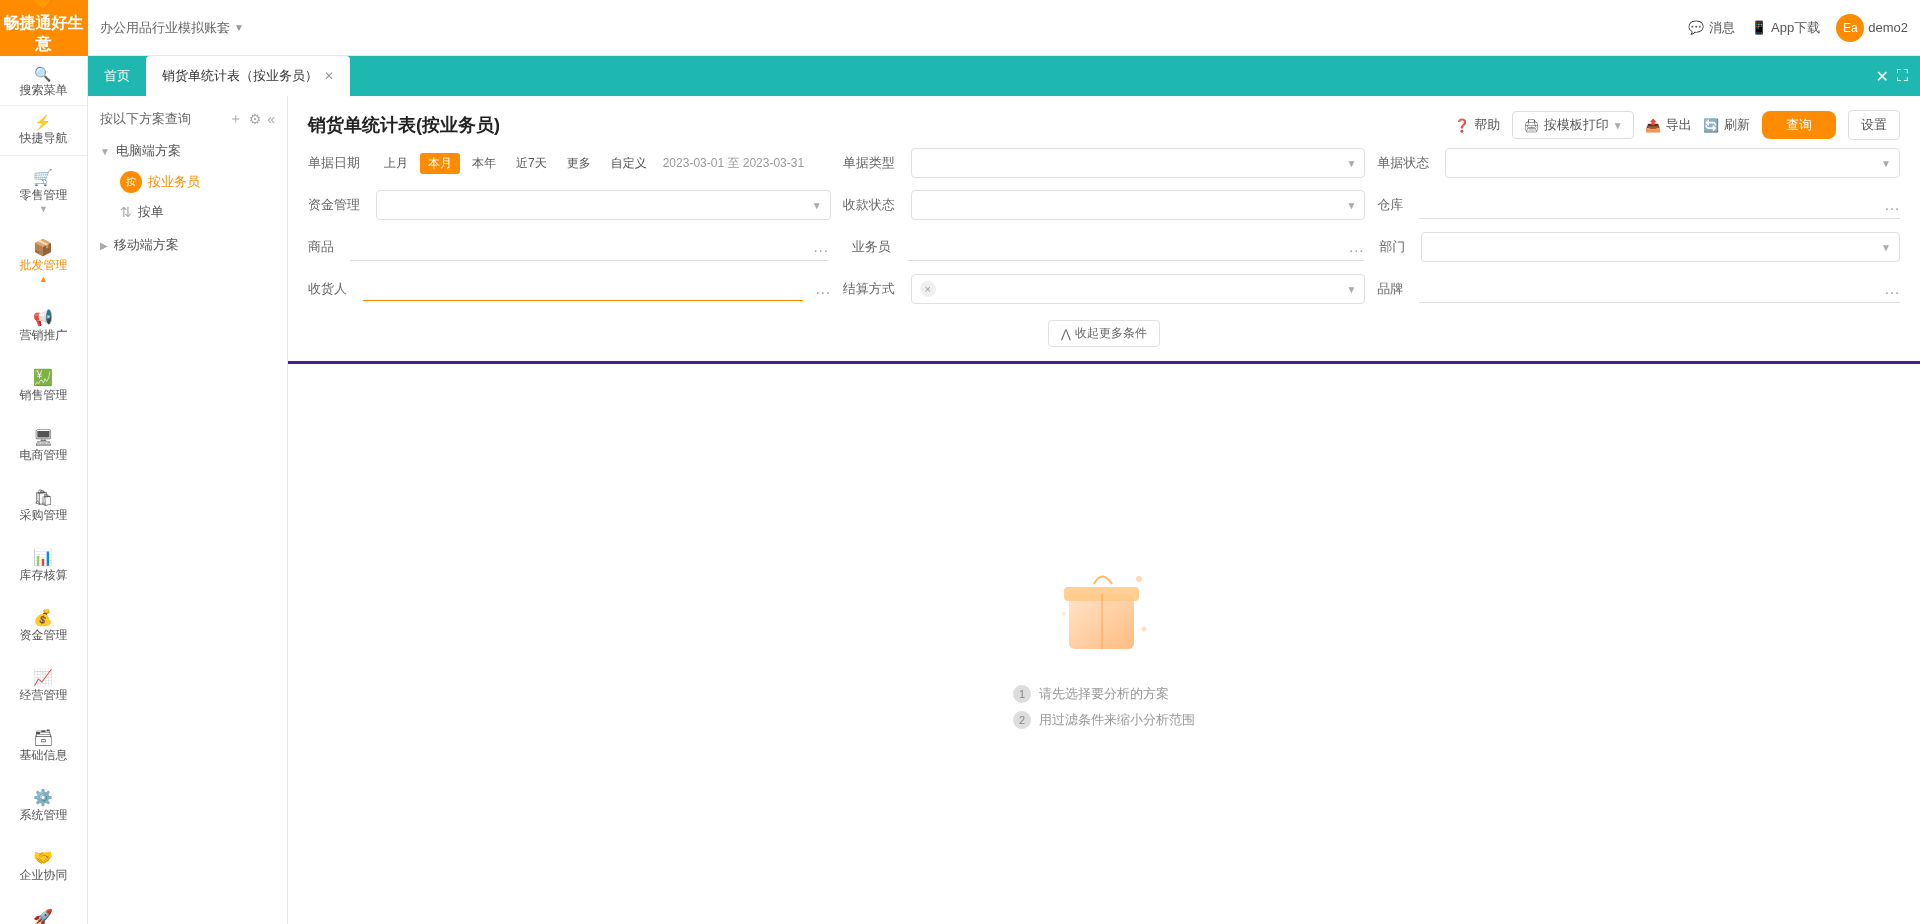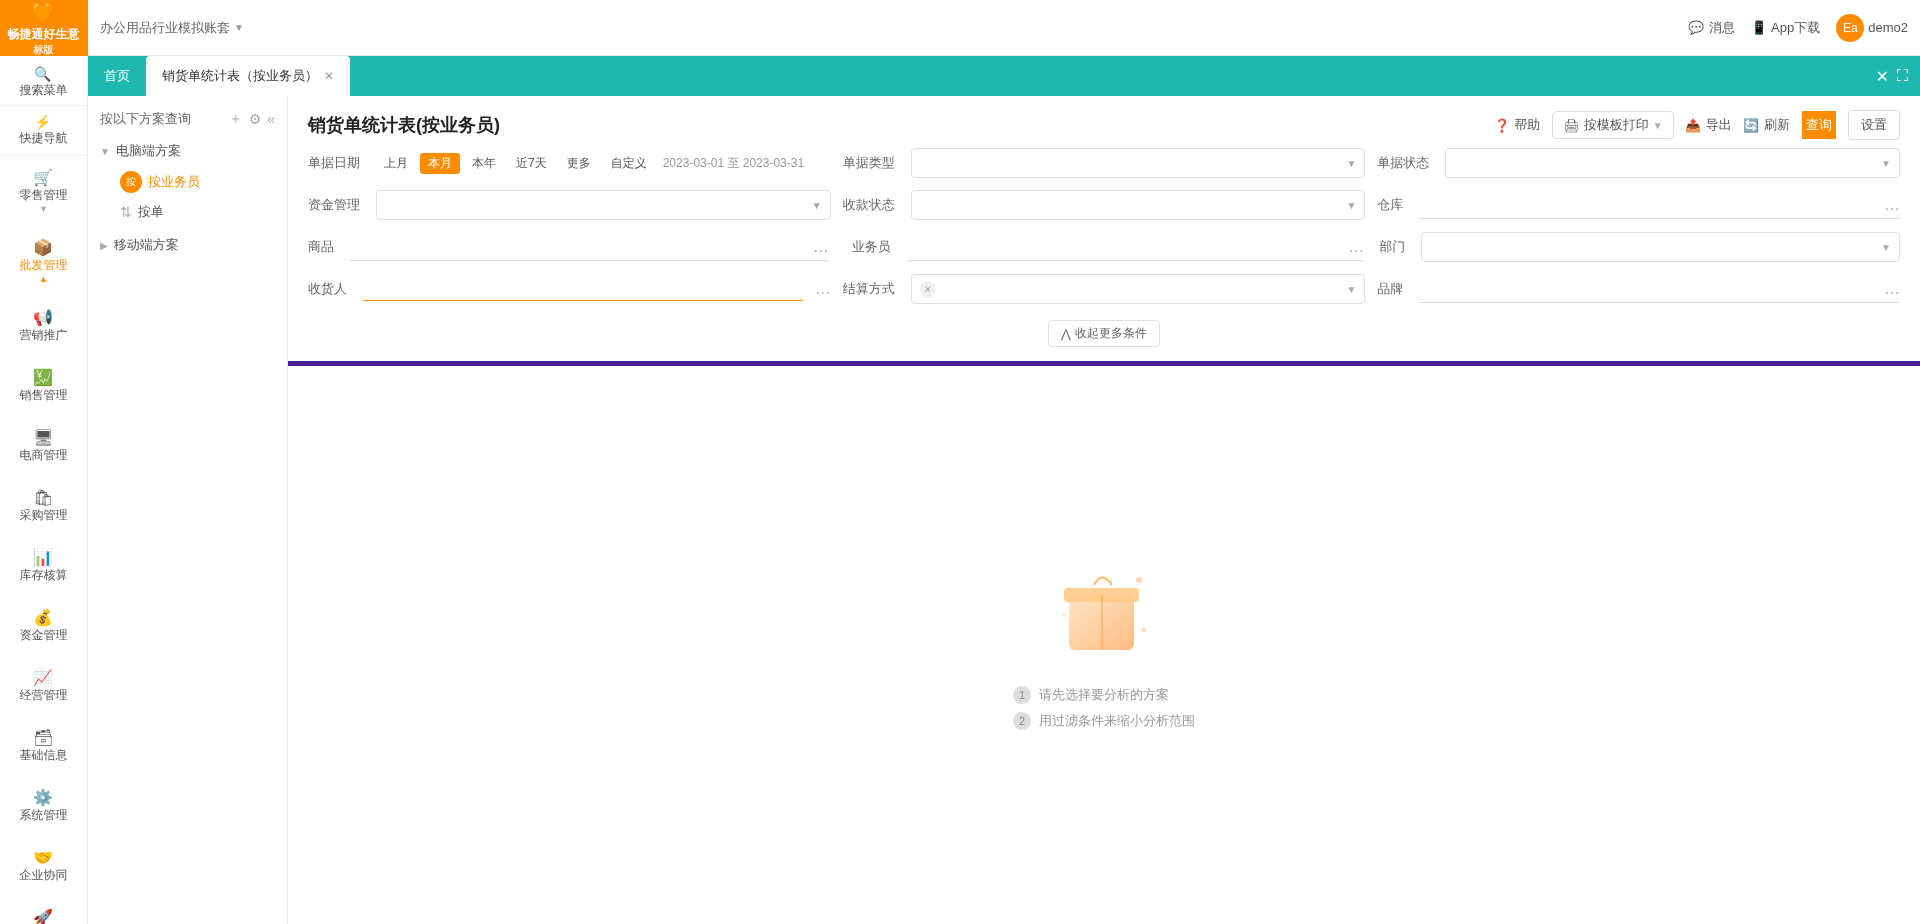--- a/index.html
+++ b/index.html
@@ -48,26 +48,26 @@
     .tree-child { padding: 5px 12px; display: flex; align-items: center; gap: 6px; font-size: 13px; color: #555; cursor: pointer; }
     .tree-child.active { color: #ff8c00; }
     .orange-circle { width: 22px; height: 22px; border-radius: 50%; background: #ff8c00; display: flex; align-items: center; justify-content: center; color: #fff; font-size: 11px; flex-shrink: 0; }
 
     
     .right-panel { flex: 1; display: flex; flex-direction: column; overflow: hidden; background: #fff; }
     .right-panel-header { padding: 14px 20px 8px; display: flex; align-items: center; justify-content: space-between; flex-shrink: 0; }
     .page-title { font-size: 18px; font-weight: 600; color: #222; }
     .header-actions { display: flex; align-items: center; gap: 12px; }
     .header-action { display: flex; align-items: center; gap: 4px; font-size: 13px; color: #555; cursor: pointer; }
-    .header-action-primary { background: #ff8c00; color: #fff; border: none; border-radius: 0; padding: 5px 4px; font-size: 13px; cursor: pointer; }
+    .header-action-primary { background: #ff8c00; color: #fff; border: none; border-radius: 8px; padding: 5px 24px; font-size: 13px; cursor: pointer; }
     .header-action-secondary { background: #fff; color: #555; border: 1px solid #ddd; border-radius: 4px; padding: 5px 12px; font-size: 13px; cursor: pointer; }
     .print-btn { display: flex; align-items: center; gap: 4px; font-size: 13px; color: #555; cursor: pointer; border: 1px solid #ddd; border-radius: 4px; padding: 4px 10px; }
 
     
-    .filter-area { padding: 0 20px 10px; border-bottom: 5px solid #4c1d95; flex-shrink: 0; }
+    .filter-area { padding: 0 20px 10px; border-bottom: 3px solid #4c1d95; flex-shrink: 0; }
     .filter-label { color: #666; font-size: 13px; white-space: nowrap; margin-right: 8px; flex-shrink: 0; }
     .filter-input { flex: 1; border: none; border-bottom: 1px solid #ddd; padding: 4px 0; font-size: 13px; color: #333; outline: none; background: transparent; }
     .filter-input.active { border-bottom-color: #ff8c00; }
     .filter-select { flex: 1; border: 1px solid #e0e0e0; border-radius: 4px; padding: 4px 8px; font-size: 13px; color: #333; background: #fff; display: flex; align-items: center; justify-content: space-between; cursor: pointer; height: 30px; }
     .filter-dots { color: #aaa; cursor: pointer; font-size: 16px; margin-left: 4px; }
     .date-tab { padding: 2px 8px; border-radius: 3px; font-size: 12px; cursor: pointer; color: #555; }
     .date-tab.active { background: #ff8c00; color: #fff; }
     .date-range { font-size: 12px; color: #999; }
     .select-arrow { color: #aaa; font-size: 10px; }
     .tag-x { color: #999; font-size: 11px; cursor: pointer; background: #f0f0f0; border-radius: 50%; width: 16px; height: 16px; display: flex; align-items: center; justify-content: center; }
@@ -81,21 +81,21 @@
     .empty-hints { display: flex; flex-direction: column; gap: 8px; }
     .empty-hint { display: flex; align-items: center; gap: 8px; font-size: 13px; color: #999; }
     .hint-num { width: 18px; height: 18px; border-radius: 50%; background: #ddd; display: flex; align-items: center; justify-content: center; font-size: 11px; color: #888; flex-shrink: 0; }
   </style>
 </head>
 <body>
 
 <div class="sidebar">
   <div class="sidebar-logo">
     <div class="sidebar-logo-icon">🧡</div>
-    <span style="font-size:12px;text-align:center;">畅捷通好生意</span>
+    <span style="font-size:16px;text-align:center;">畅捷通好生意</span>
     <span style="font-size:10px;opacity:0.9;">标版</span>
   </div>
 
   <div class="sidebar-search">
     <div style="font-size:14px;">🔍</div>
     <span>搜索菜单</span>
   </div>
   <div class="sidebar-shortcut">
     <div style="font-size:14px;">⚡</div>
     <span>快捷导航</span>

